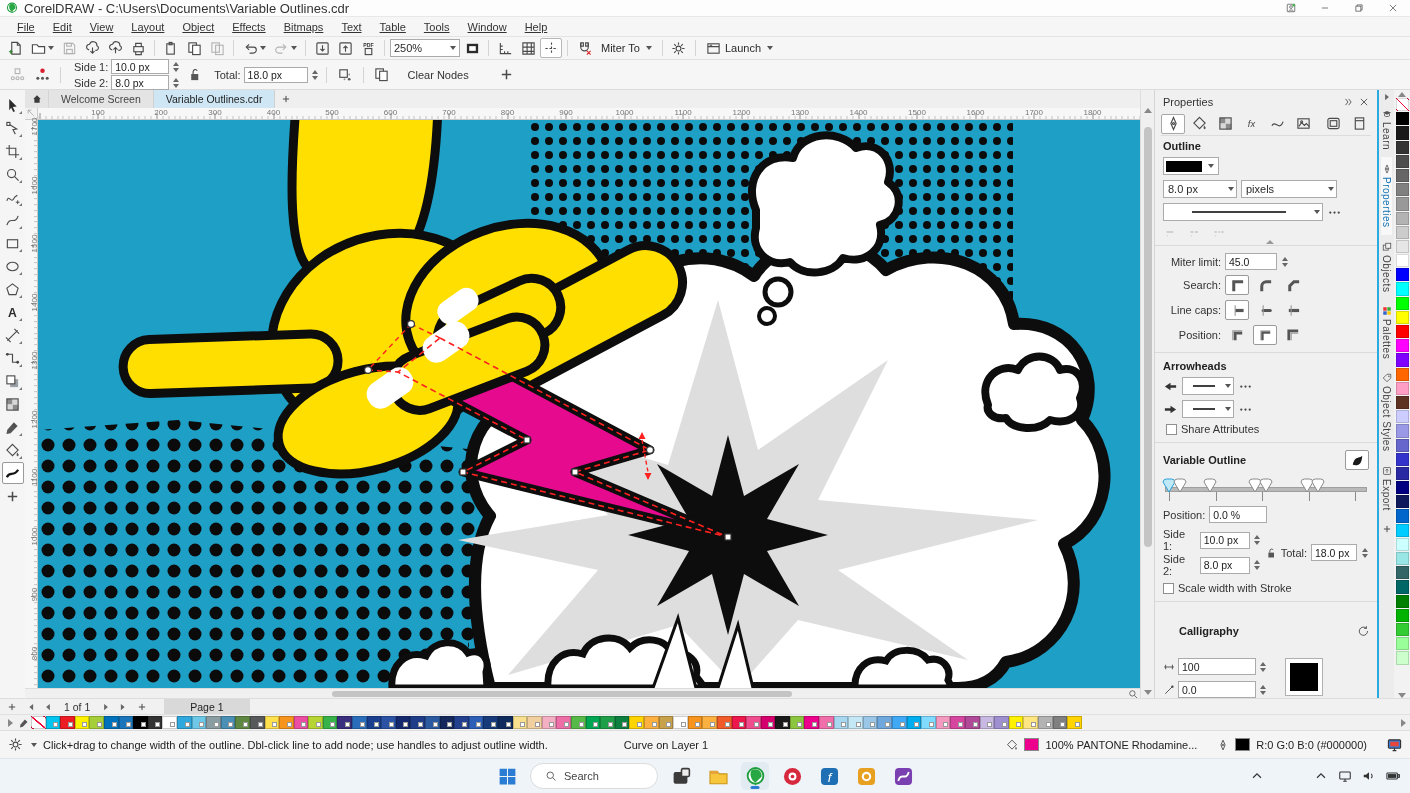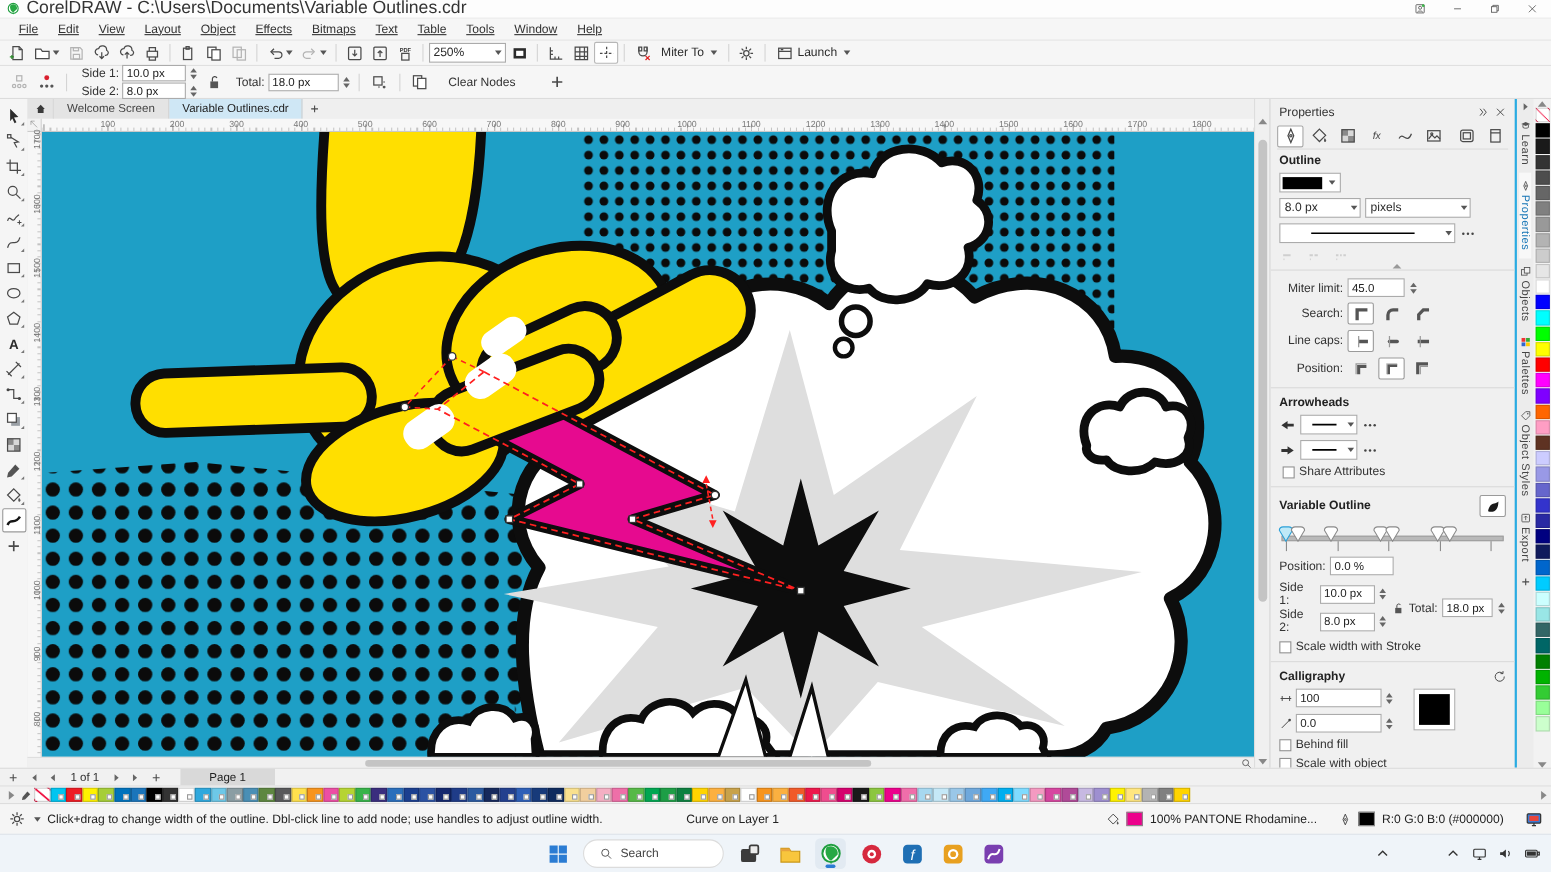--- a/index.html
+++ b/index.html
@@ -5,21 +5,21 @@
   *{margin:0;padding:0;box-sizing:border-box;font-family:"Liberation Sans","DejaVu Sans",sans-serif;}
   html,body{width:1410px;height:793px;overflow:hidden;background:#e9e9e9;}
   #app{width:1410px;height:793px;display:flex;flex-direction:column;font-size:11px;color:#2b2b2b;}
   .ic{display:inline-flex;align-items:center;justify-content:center;}
   .ic svg{width:15px;height:15px;stroke:#4a4a4a;fill:none;stroke-width:1.2;}
   .ic.sm svg{width:12px;height:12px;}
   .ic.xs svg{width:10px;height:10px;}
   .dis svg{opacity:.38;}
   
   .titlebar{height:17px;background:#fdfdfd;display:flex;align-items:center;padding-left:6px;border-bottom:1px solid #e8e8e8;flex:none;}
-  .titlebar .title{font-size:16px;color:#333;margin-left:6px;flex:1;}
+  .titlebar .title{font-size:13px;color:#333;margin-left:6px;flex:1;}
   .wbtn{width:34px;height:16px;display:flex;align-items:center;justify-content:center;}
   .wbtn svg{width:10px;height:10px;stroke:#444;stroke-width:1.1;fill:none;}
   
   .menubar{height:20px;background:#f6f6f6;display:flex;align-items:center;padding-left:8px;border-bottom:1px solid #e3e3e3;flex:none;}
   .menu-item{padding:2px 9px;color:#333;text-decoration:underline;}
   
   .toolbar{height:23px;background:#f6f6f6;display:flex;align-items:center;padding-left:4px;border-bottom:1px solid #e0e0e0;flex:none;gap:1px;}
   .tbtn{width:22px;height:20px;display:flex;align-items:center;justify-content:center;border-radius:2px;}
   .tbtn.wcaret{width:30px;}
   .tbtn.active{background:#fff;border:1px solid #b7b7b7;}
@@ -1023,21 +1023,21 @@
             <i class="u"></i>
             <i class="d"></i>
           </span>
       </div>
       <div class="prow">
         <span class="cb"></span>
         <span class="cbl">Scale width with Stroke</span>
       </div>
       <div class="pdiv"></div>
       <div class="prow">
-        <span class="sect" style="margin:0">Calligraphy</span>
+        <span class="sect" style="margin:16px">Calligraphy</span>
         <span style="flex:1"></span>
         <span class="ic sm">
             <svg viewBox="0 0 16 16">
               <path d="M12.5 4.5A5.5 5.5 0 1 0 14 8"></path>
               <path d="M12.5 1.5v3h-3"></path>
             </svg>
           </span>
       </div>
       <div class="prow" style="align-items:flex-start">
         <div class="stack2" style="gap:6px">

